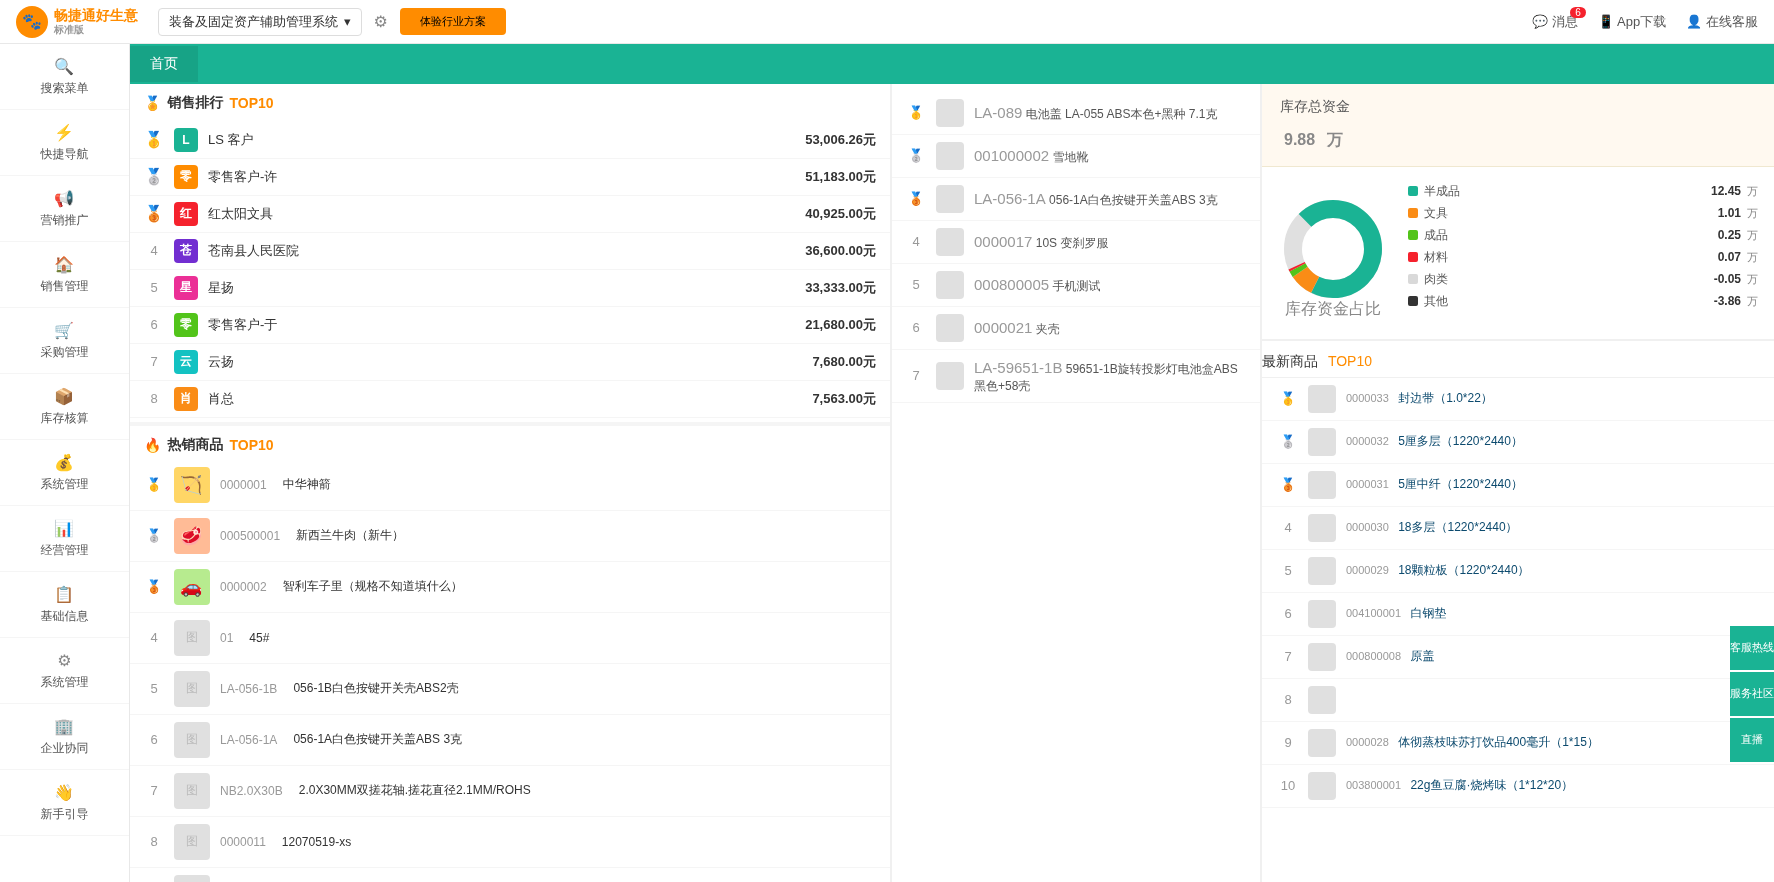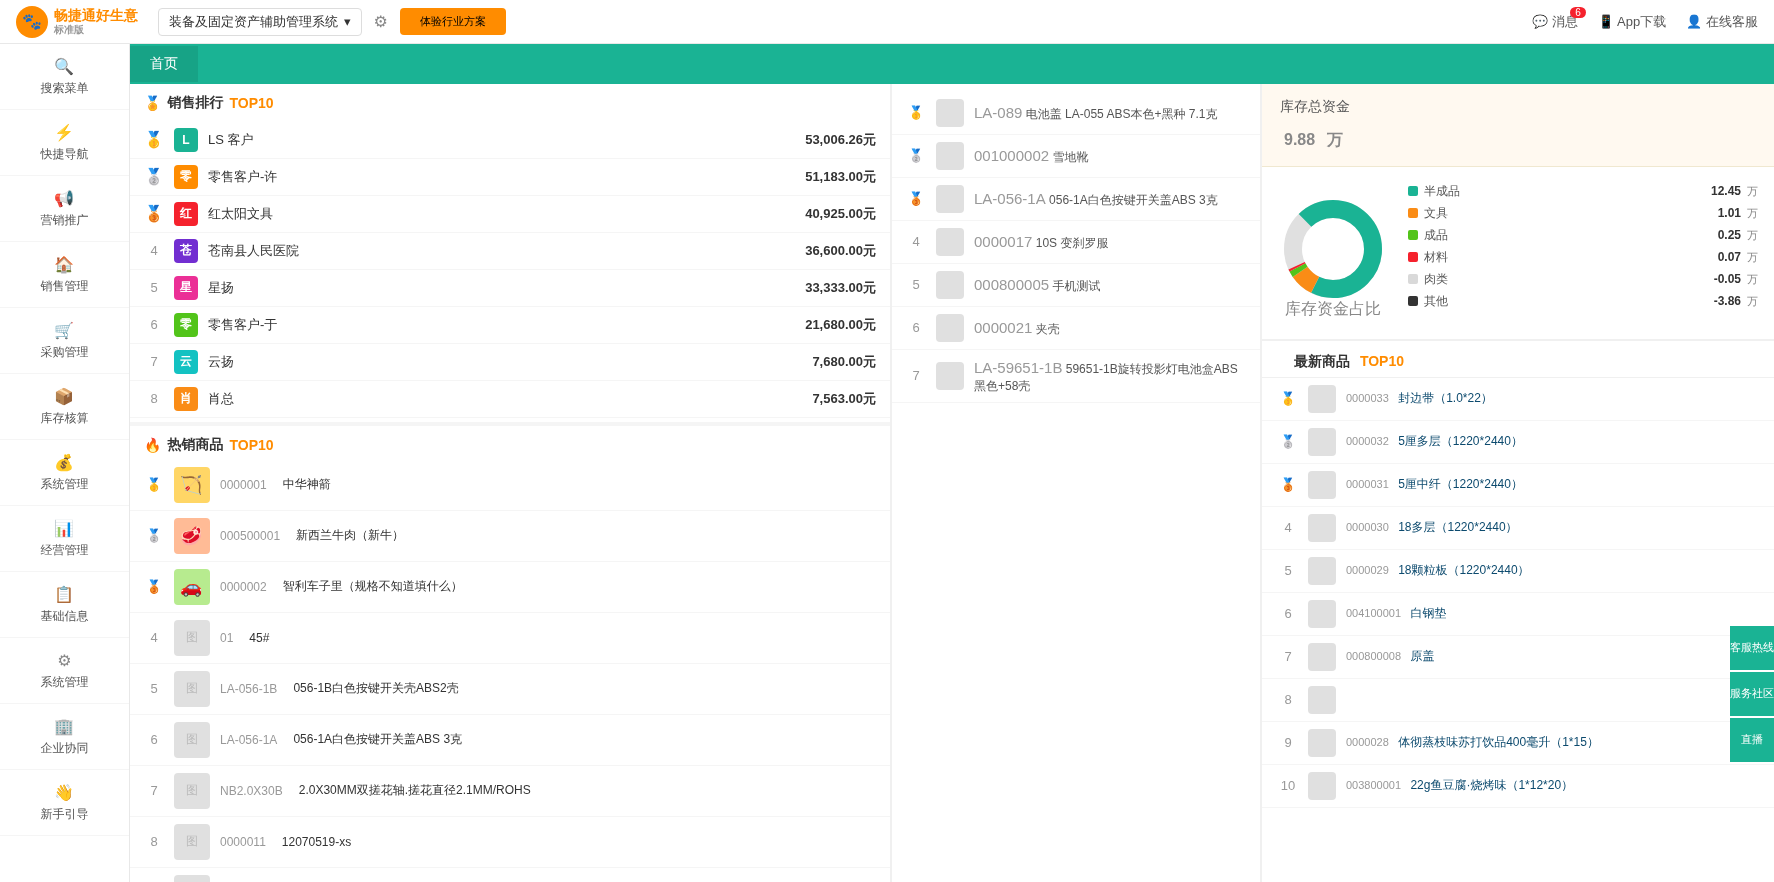--- a/index.html
+++ b/index.html
@@ -282,23 +282,23 @@
       border-radius: 2px;
       flex-shrink: 0;
     }
     .legend-name { flex: 1; color: #555; }
     .legend-value { color: #333; font-weight: bold; }
     .legend-unit { color: #888; font-size: 11px; }
 
     
     .latest-section { padding: 0; }
     .latest-header {
-      padding: 12px 32px 6px;
+      padding: 12px 0 6px;
       font-size: 14px;
-      font-weight: bold;
+      font-weight: normal;
       color: #333;
       border-bottom: 1px solid #f0f0f0;
     }
     .latest-header .top-label { color: #ff8c00; }
     .latest-item {
       display: flex;
       align-items: center;
       padding: 7px 16px;
       gap: 10px;
       border-bottom: 1px solid #f5f5f5;

